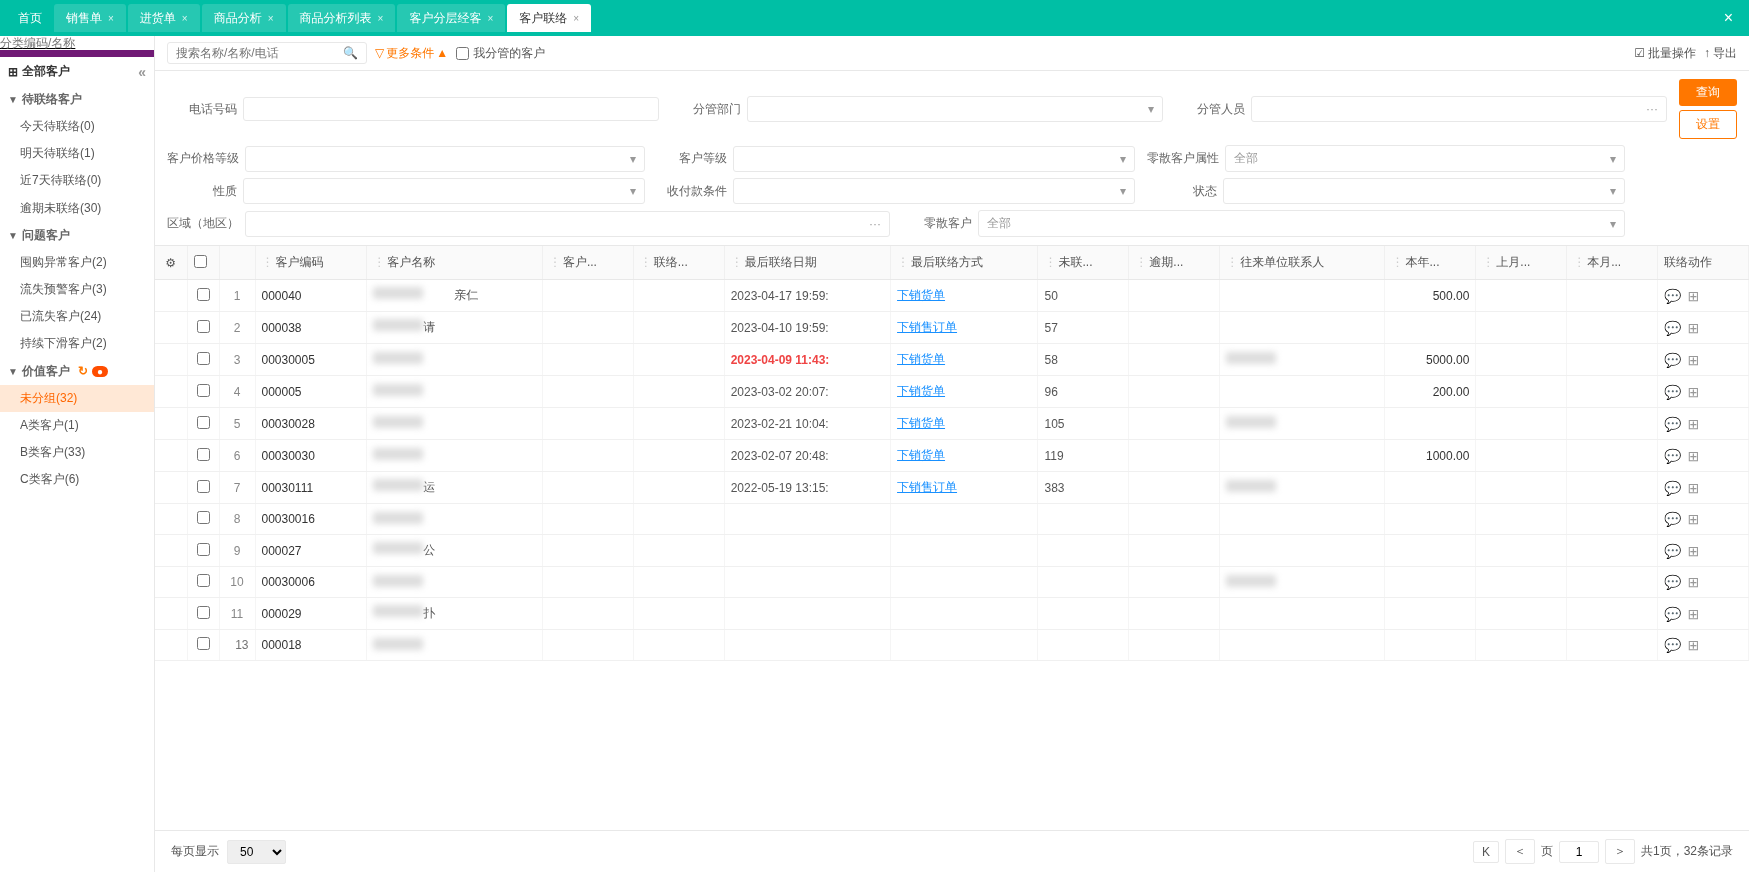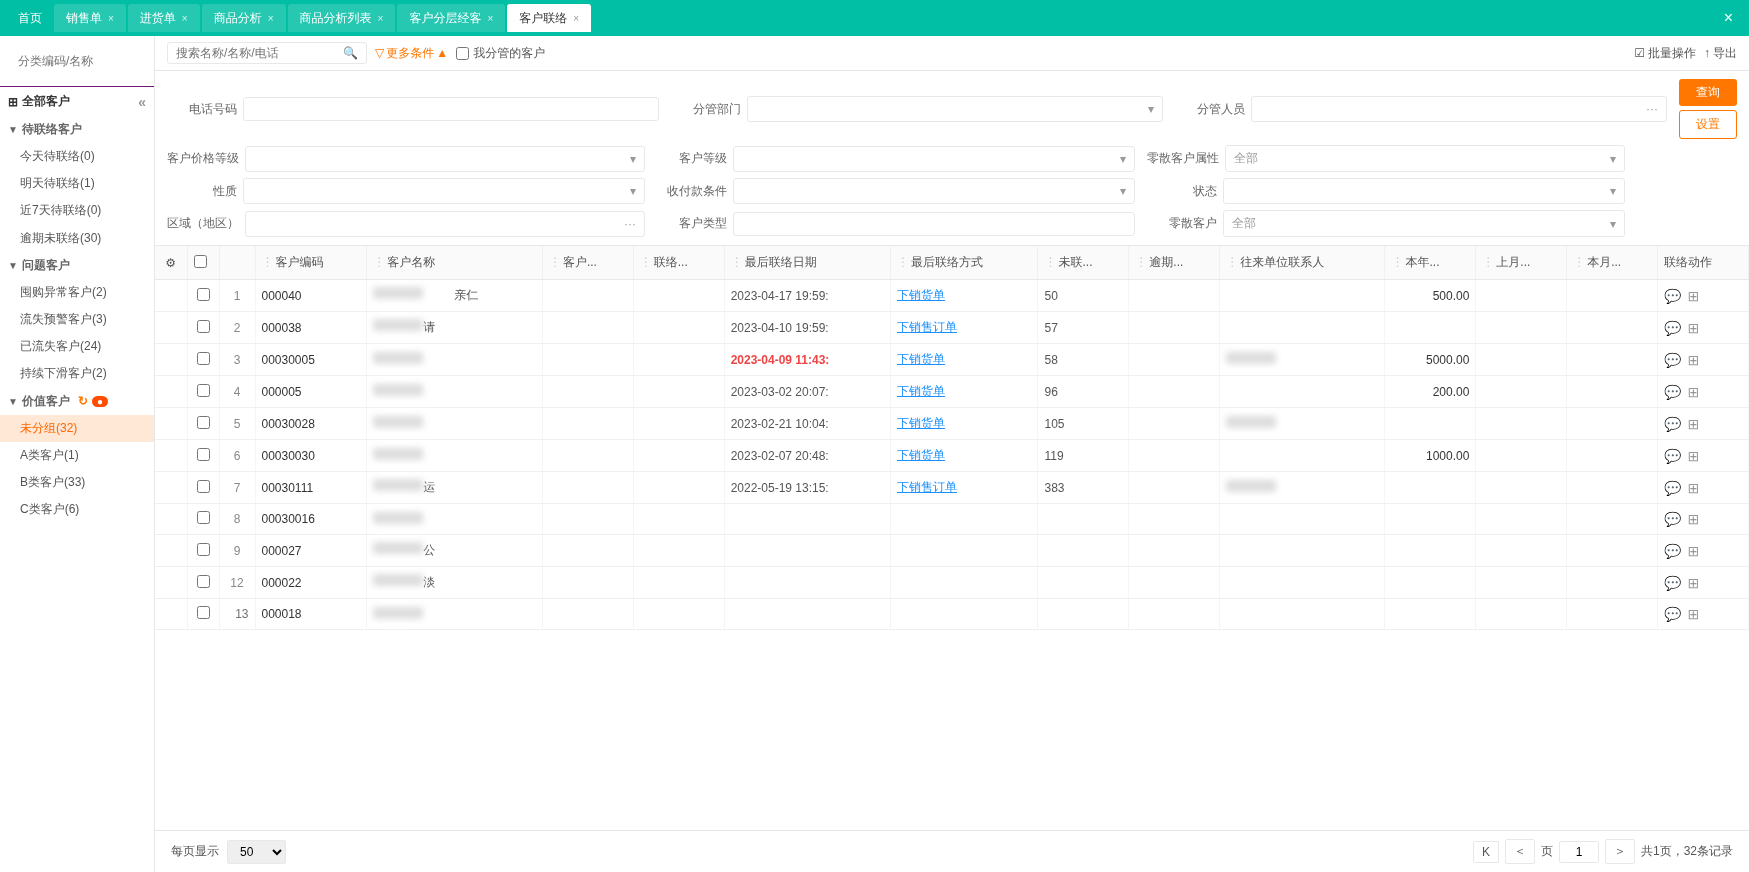--- a/index.html
+++ b/index.html
@@ -58,23 +58,24 @@
     .sidebar {
       width: 155px;
       background: #fff;
       border-right: 1px solid #e8e8e8;
       overflow-y: auto;
       flex-shrink: 0;
     }
     .sidebar-search {
       display: flex;
       align-items: center;
-      padding: 18px;
-      border-bottom: 1px solid #701a75;
+      padding: 0;
+      border-bottom: 7px solid #701a75;
       gap: 4px;
+      text-decoration: underline;
     }
     .sidebar-search input {
       flex: 1;
       border: none;
       outline: none;
       font-size: 12px;
       color: #999;
     }
     .sidebar-group-header {
       display: flex;
@@ -527,24 +528,20 @@
 
       <div class="filter-row">
         <div class="filter-item">
           <span class="filter-label">区域（地区）</span>
           <div class="filter-select">
             <span></span>
             <span>···</span>
           </div>
         </div>
         <div class="filter-item">
-          <span class="filter-label">客户类型</span>
-          <input class="filter-input" type="text" style="">
-        </div>
-        <div class="filter-item">
           <span class="filter-label">零散客户</span>
           <div class="filter-select filter-select-full" style="flex:1; border:1px solid #e8e8e8; border-radius:3px; padding:4px 8px; display:flex; align-items:center; justify-content:space-between; min-height:26px;">
             <span>全部</span>
             <span>▾</span>
           </div>
         </div>
         <div style="width: 100px;"></div>
       </div>
     </div>
 
@@ -774,23 +771,46 @@
     <td>
       <div class="action-icons">
         <span class="action-icon" title="联络">💬</span>
         <span class="action-icon" title="更多">⊞</span>
       </div>
     </td>
   </tr>
             <tr>
     <td style="text-align:center; color:#aaa;"></td>
     <td class="checkbox-cell"><input type="checkbox" style=""></td>
-    <td class="num-cell" style="color:#888;">12</td>
-    <td>000022</td>
-    <td style="color:#555;"><span style="filter: blur(3px); background: #ddd; display:inline-block; min-width:50px; height:12px; border-radius:2px;"></span><span style="color:#555;">淡</span></td>
+    <td class="num-cell" style="color:#888;">10</td>
+    <td>00030006</td>
+    <td style="color:#555;"><span style="filter: blur(3px); background: #ddd; display:inline-block; min-width:50px; height:12px; border-radius:2px;"></span></td>
+    <td></td>
+    <td></td>
+    <td style="color:#555;"></td>
+    <td></td>
+    <td style="color:#555;"></td>
+    <td></td>
+    <td style="color:#aaa;"><span style="filter: blur(3px); background: #ddd; display:inline-block; min-width:50px; height:12px; border-radius:2px;"></span></td>
+    <td style="text-align:right;"></td>
+    <td></td>
+    <td></td>
+    <td>
+      <div class="action-icons">
+        <span class="action-icon" title="联络">💬</span>
+        <span class="action-icon" title="更多">⊞</span>
+      </div>
+    </td>
+  </tr>
+            <tr>
+    <td style="text-align:center; color:#aaa;"></td>
+    <td class="checkbox-cell"><input type="checkbox" style=""></td>
+    <td class="num-cell" style="color:#888;">11</td>
+    <td>000029</td>
+    <td style="color:#555;"><span style="filter: blur(3px); background: #ddd; display:inline-block; min-width:50px; height:12px; border-radius:2px;"></span><span style="color:#555;">扑</span></td>
     <td></td>
     <td></td>
     <td style="color:#555;"></td>
     <td></td>
     <td style="color:#555;"></td>
     <td></td>
     <td style="color:#aaa;"></td>
     <td style="text-align:right;"></td>
     <td></td>
     <td></td>

